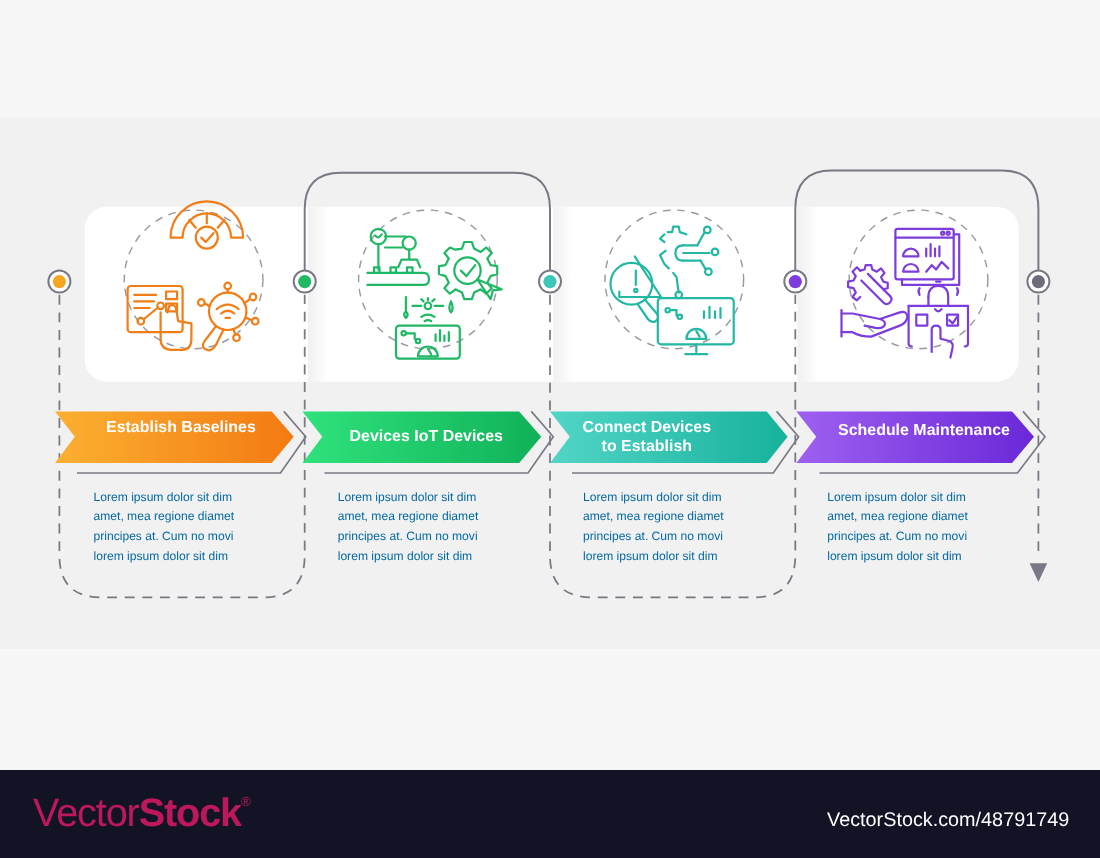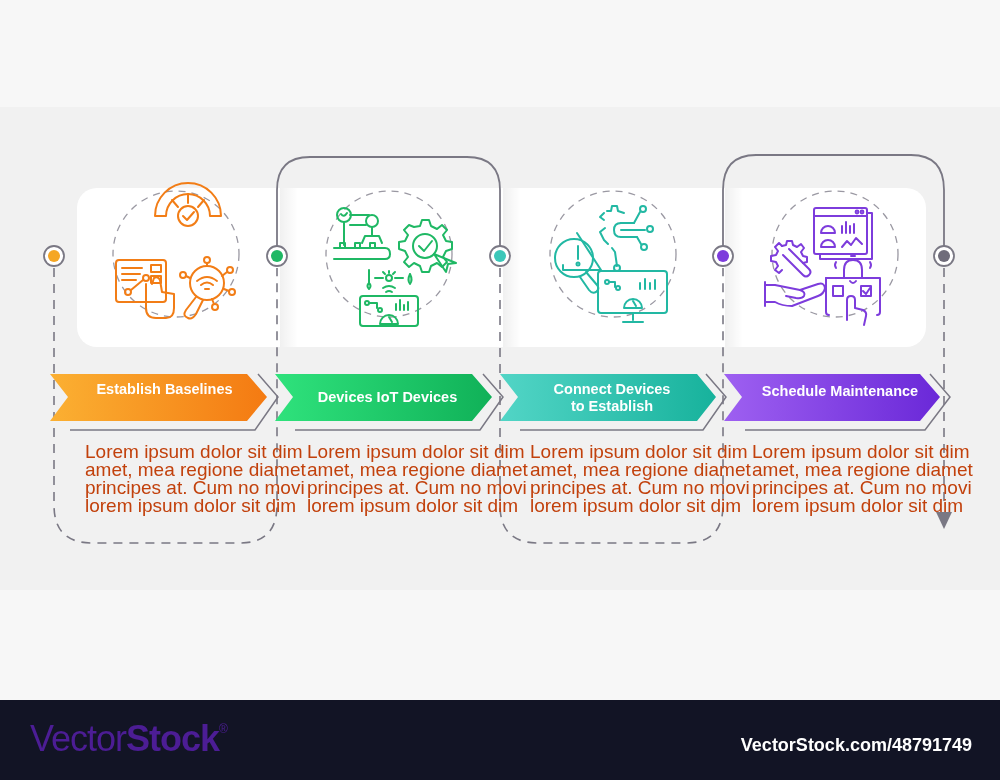--- a/index.html
+++ b/index.html
@@ -2,27 +2,27 @@
 <html><head>
 <meta charset="utf-8">
 <style>
   html, body { margin:0; padding:0; }
   body { width:1000px; height:780px; position:relative; background:#f7f7f7; overflow:hidden; font-family:"Liberation Sans", sans-serif; }
   .band { position:absolute; left:0; top:107px; width:1000px; height:483px; background:#f1f1f1; }
   .card { position:absolute; left:77px; top:188px; width:849px; height:159px; background:#ffffff; border-radius:20px; }
   .card-shade { position:absolute; top:188px; width:18px; height:159px; background:linear-gradient(to right, rgba(0,0,0,0.06), rgba(0,0,0,0)); }
   svg.overlay { position:absolute; left:0; top:0; width:1000px; height:780px; }
   .step-title { position:absolute; color:#ffffff; font-weight:bold; font-size:14.5px; text-align:center; line-height:17px; display:flex; align-items:center; justify-content:center; }
-  .desc { position:absolute; color:#c2410c; font-size:19px; line-height:18px; width:185px; }
+  .desc { position:absolute; color:#0369a1; font-size:11px; line-height:18px; width:185px; }
   .desc span { display:block; white-space:nowrap; }
   .footer { position:absolute; left:0; top:700px; width:1000px; height:80px; background:#121425; }
-  .logo { position:absolute; left:30px; top:718px; color:#4c1d95; font-size:36px; letter-spacing:-1px; }
+  .logo { position:absolute; left:30px; top:718px; color:#be185d; font-size:36px; letter-spacing:-1px; }
   .logo b { font-weight:bold; }
   .logo sup { font-size:12px; vertical-align:top; position:relative; top:4px; }
-  .ref { position:absolute; right:28px; top:735px; color:#ffffff; font-size:18px;font-weight:bold; }
+  .ref { position:absolute; right:28px; top:735px; color:#ffffff; font-size:18px; }
 </style>
 </head>
 <body>
 
 <div class="band"></div>
 <div class="card"></div>
 <div class="card-shade" style="left:280px"></div>
 <div class="card-shade" style="left:503px"></div>
 <div class="card-shade" style="left:725px"></div>
 
@@ -205,21 +205,21 @@
     <path d="M836 262 Q834 265 836 268 M870 262 Q872 265 870 268"></path>
     <rect x="833" y="286" width="10" height="10"></rect>
     <rect x="861" y="286" width="10" height="10"></rect>
     <path d="M863 291 L866 294 L870 288"></path>
     <path d="M847 320 L847 300 Q847 296 851 296 Q855 296 855 300 L855 308 L863 310 Q867 312 866 316 L864 325"></path>
   </g>
 </svg>
 
 <div class="step-title" style="left:82px; top:374px; width:165px; height:30px;">Establish Baselines</div>
 <div class="step-title" style="left:305px; top:374px; width:165px; height:47px;">Devices IoT Devices</div>
-<div class="step-title" style="left:527px; top:374px; width:170px; height:47px; flex-direction:column;">
+<div class="step-title" style="left:503px; top:374px; width:170px; height:47px; flex-direction:column;">
   <span>Connect Devices</span>
   <span>to Establish</span>
 </div>
 <div class="step-title" style="left:744px; top:374px; width:192px; height:35px;">Schedule Maintenance</div>
 
 <div class="desc" style="left:85px; top:443px;">
   <span>Lorem ipsum dolor sit dim</span>
   <span>amet, mea regione diamet</span>
   <span>principes at. Cum no movi</span>
   <span>lorem ipsum dolor sit dim</span>

